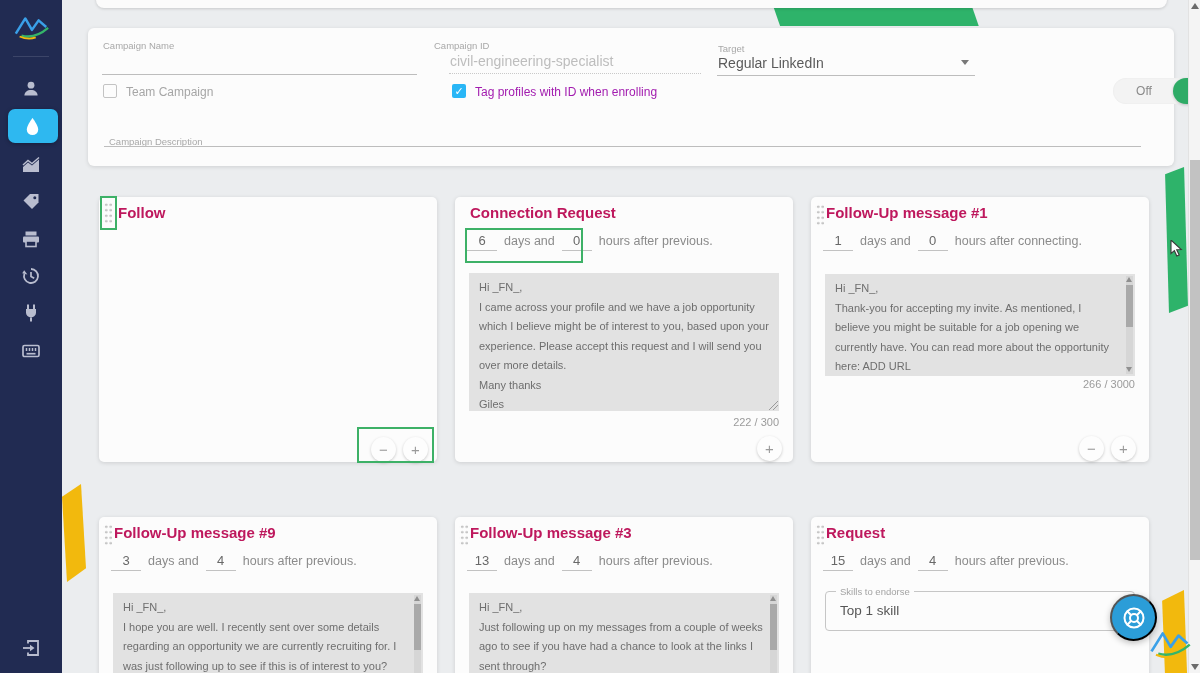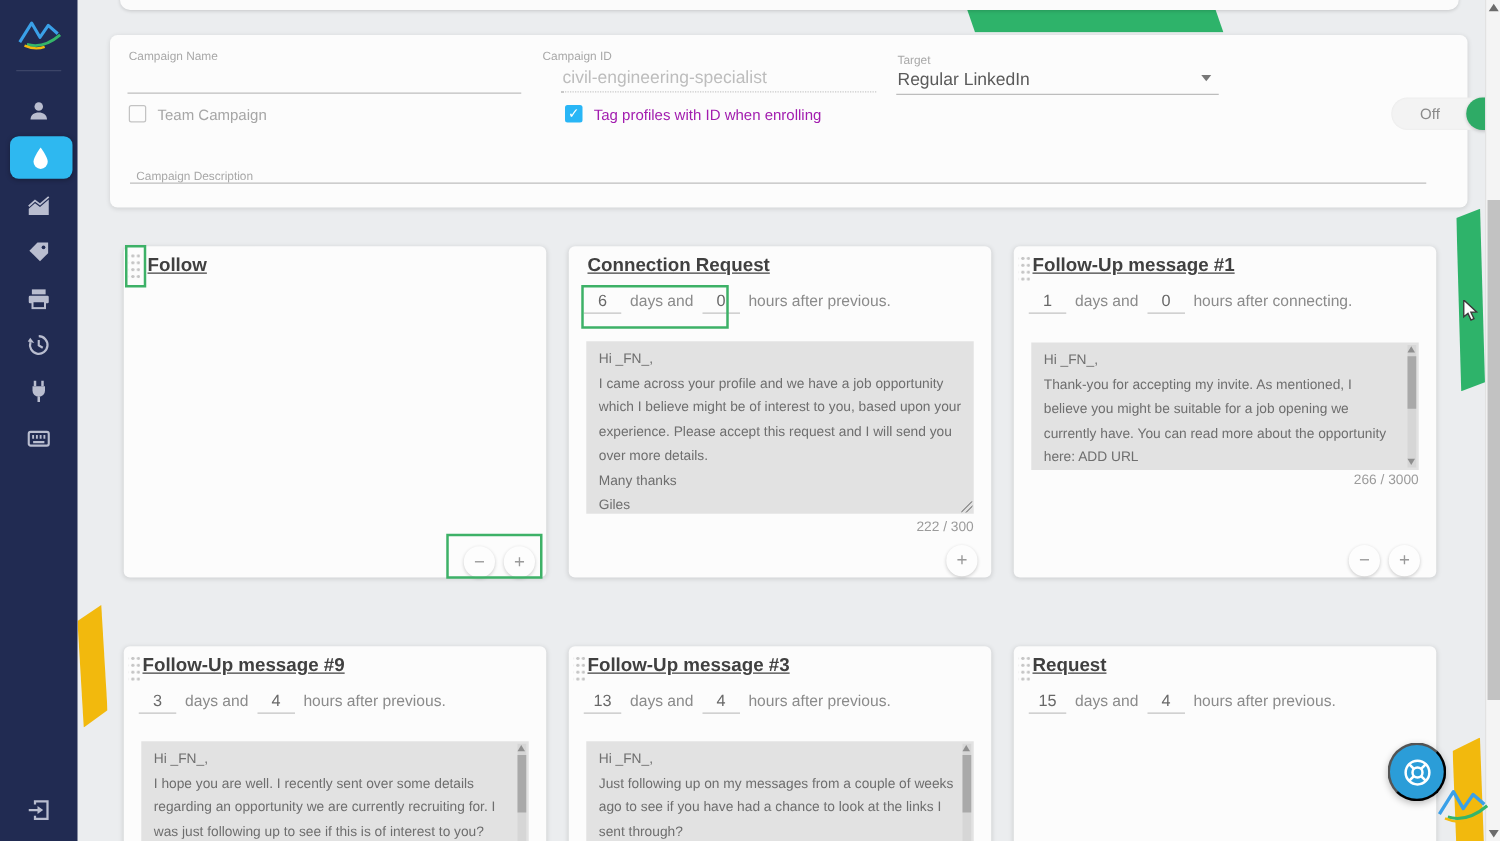--- a/index.html
+++ b/index.html
@@ -31,21 +31,21 @@
   #onoff .on-pill { position:absolute; left:60px; top:0; width:62px; height:26px; border-radius:13px; background:#2eab66; color:#fff; font-size:12px; line-height:26px; text-align:center; box-shadow:0 1px 3px rgba(0,0,0,.2); }
 
   
   .cbx { position:absolute; width:14px; height:14px; border-radius:2px; }
   .cbx.empty { border:1.5px solid #c3c3c3; background:#fcfcfc; }
   .cbx.checked { background:#29b6f6; color:#fff; font-size:11px; line-height:14px; text-align:center; }
   .cbx-label { position:absolute; font-size:12px; }
 
   
   .card { position:absolute; width:338px; background:#fcfcfc; border-radius:5px; box-shadow:0 1px 4px rgba(0,0,0,.13); z-index:5; }
-  .card-title { position:absolute; font-size:15px; color:#404040;text-decoration:underline; }
+  .card-title { position:absolute; font-size:15px; color:#be185d; }
   .drag-handle { position:absolute; width:9px; height:23px;
     background-image:radial-gradient(circle, #c6c6c6 1.1px, transparent 1.5px);
     background-size:4.5px 5.5px; background-position:1px 1px; }
   .delay-row { position:absolute; display:flex; align-items:flex-end; gap:7px; font-size:12.5px; color:#8b8b8b; }
   .delay-input { width:30px; border:none; border-bottom:1px solid #c2c2c2; background:transparent; text-align:center; font-size:13px; color:#686868; font-family:"Liberation Sans",sans-serif; padding-bottom:2px; }
   .delay-row span { padding-bottom:3px; }
   .msg-box { position:absolute; background:#e2e2e2; border:none; resize:none; overflow:hidden; font-family:"Liberation Sans",sans-serif; font-size:11px; line-height:19.5px; color:#6e6e6e; padding:5px 10px; }
   .char-count { position:absolute; font-size:11px; color:#9b9b9b; text-align:right; }
   .circle-btn { position:absolute; width:25px; height:25px; border-radius:50%; background:#fdfdfd; box-shadow:0 1px 3px rgba(0,0,0,.2); border:none; color:#9a9a9a; font-size:15px; line-height:23px; text-align:center; cursor:pointer; font-family:"Liberation Sans",sans-serif; }
   .ta-track { position:absolute; width:7px; background:#d6d6d6; }
@@ -254,20 +254,24 @@
 
   <section class="card" style="left:811px; top:517px; height:230px;">
     <div class="drag-handle" style="left:4px; top:6px;"></div>
     <h2 class="card-title" style="left:15px; top:7px;">Request</h2>
     <div class="delay-row" style="left:12px; top:36px;">
       <input class="delay-input" value="15" style="">
       <span>days and</span>
       <input class="delay-input" value="4" style="">
       <span>hours after previous.</span>
     </div>
+    <div class="skills-box" style="left:14px; top:74px; width:310px; height:40px;">
+      <span class="skills-legend">Skills to endorse</span>
+      <span class="skills-value">Top 1 skill</span>
+    </div>
   </section>
 
   <div class="annotation" style="left:100px; top:196px; width:17px; height:34px;"></div>
   <div class="annotation" style="left:465px; top:228px; width:118px; height:35px;"></div>
   <div class="annotation" style="left:357px; top:427px; width:77px; height:36px;"></div>
 
   <button id="help-btn">
     <svg width="28" height="28" viewBox="0 0 28 28">
       <circle cx="14" cy="14" r="9.5" fill="none" stroke="#ffffff" stroke-width="2"></circle>
       <circle cx="14" cy="14" r="4" fill="none" stroke="#ffffff" stroke-width="2"></circle>

